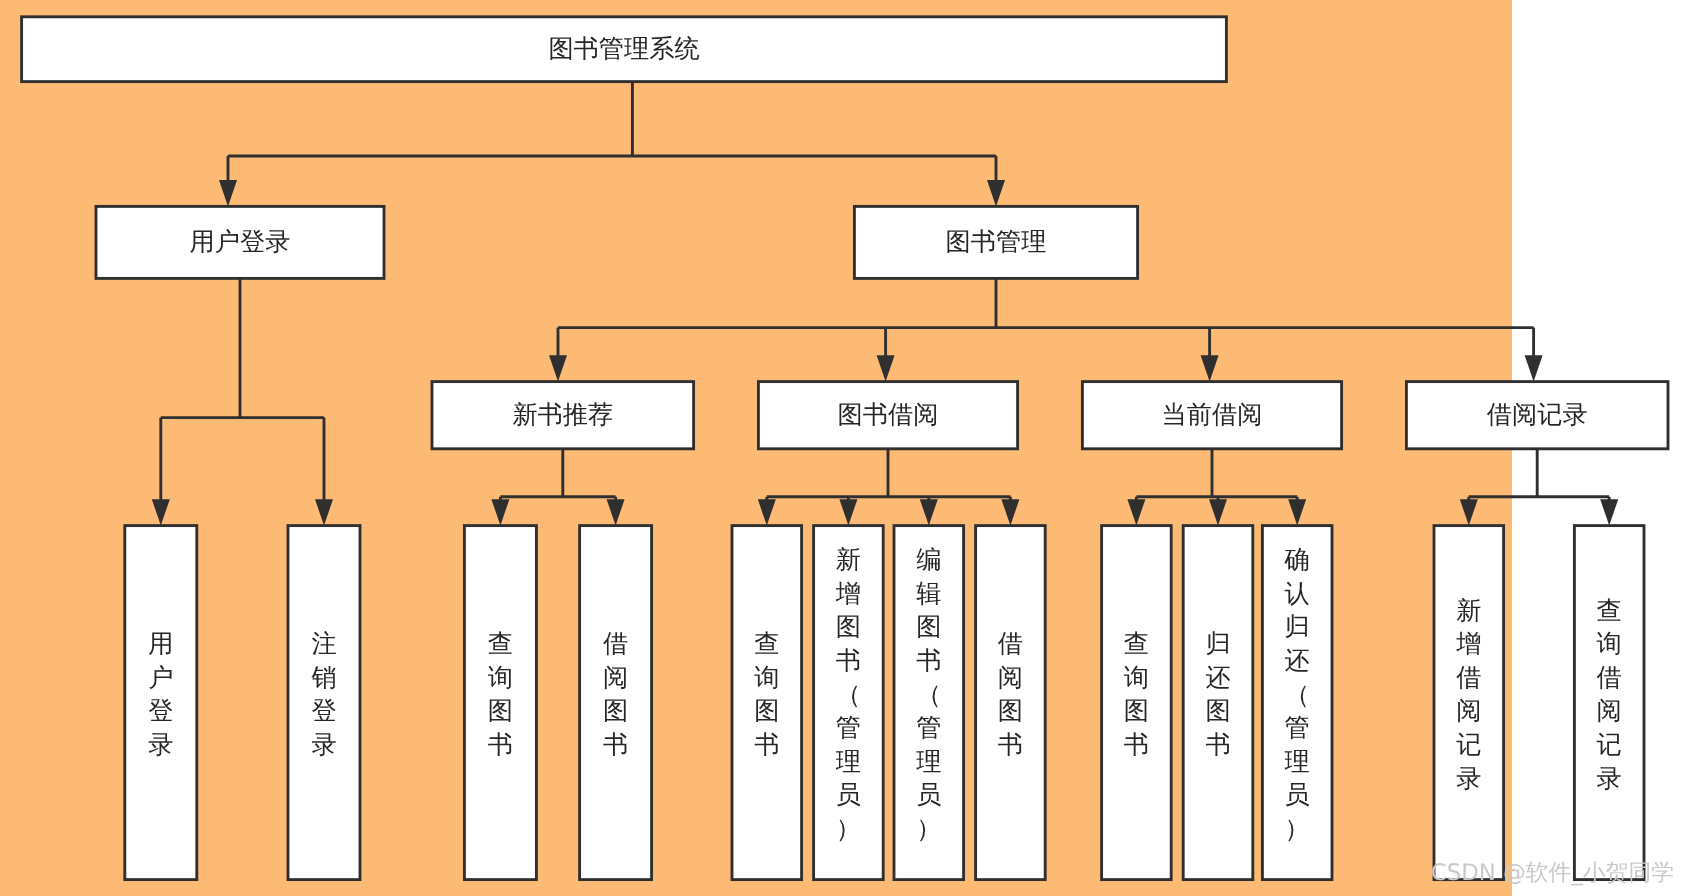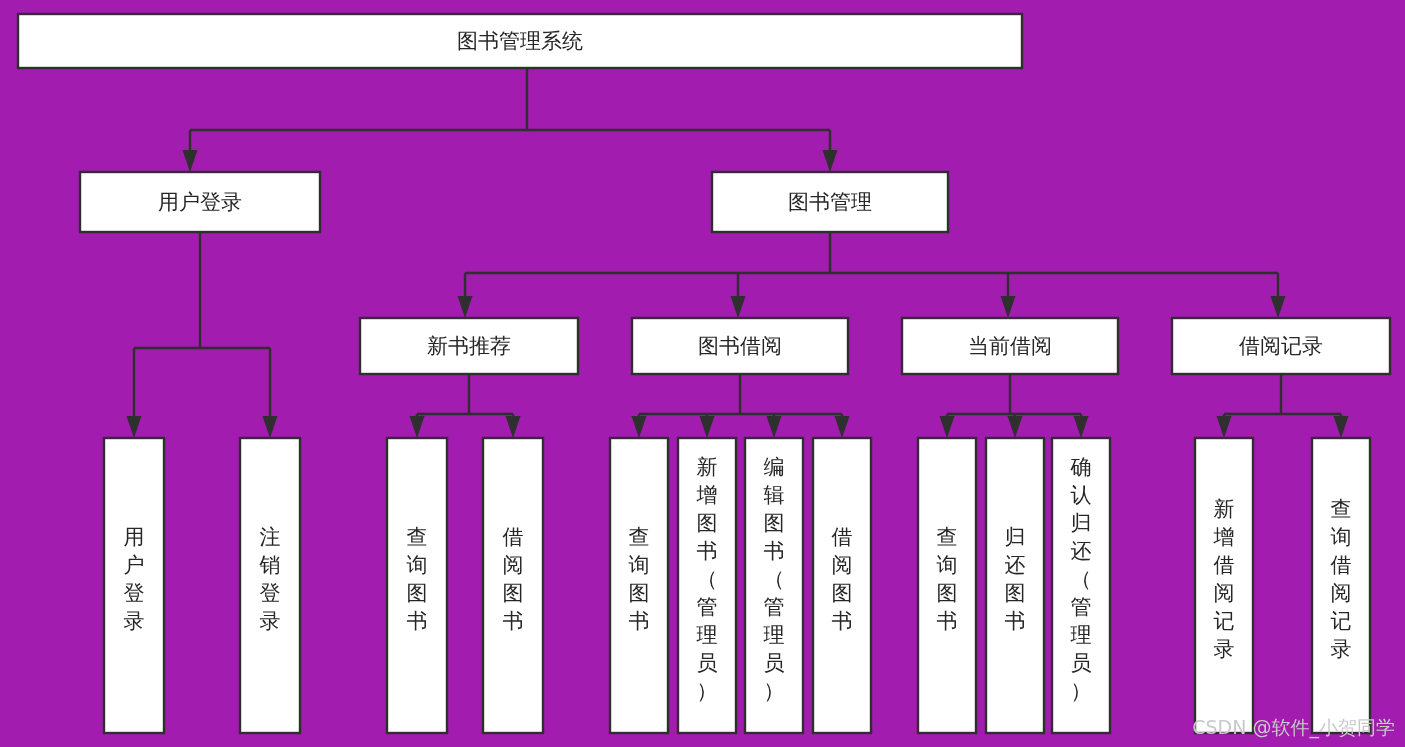--- a/index.html
+++ b/index.html
@@ -9,23 +9,23 @@
     background: #ffffff;
   }
   body {
     width: 1405px;
     height: 747px;
     font-family: "DejaVu Sans", "Liberation Sans", sans-serif;
     overflow: hidden;
   }
   #diagram-root {
     position: relative;
-    width: 1405px;
+    width: 1260px;
     height: 747px;
-    background: #a21caf;
+    background: #fdba74;
     text-decoration: underline;
   }
   svg.diagram {
     display: block;
     width: 1405px;
     height: 747px;
   }
   .node-box {
     fill: #ffffff;
     stroke: #2f2f2f;

